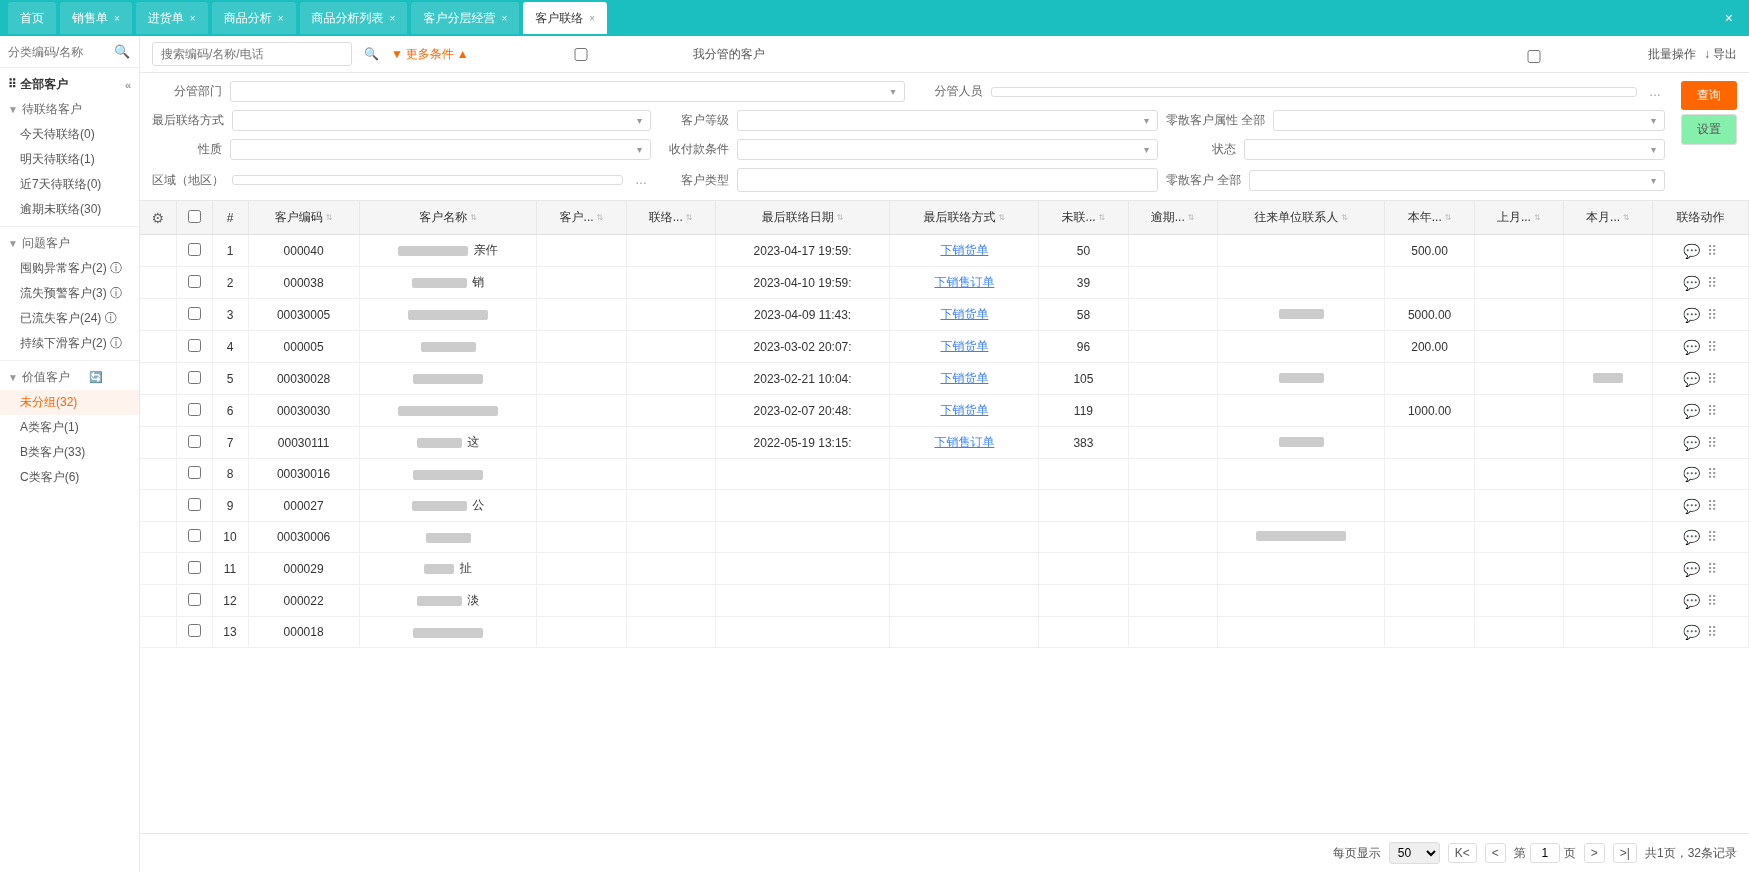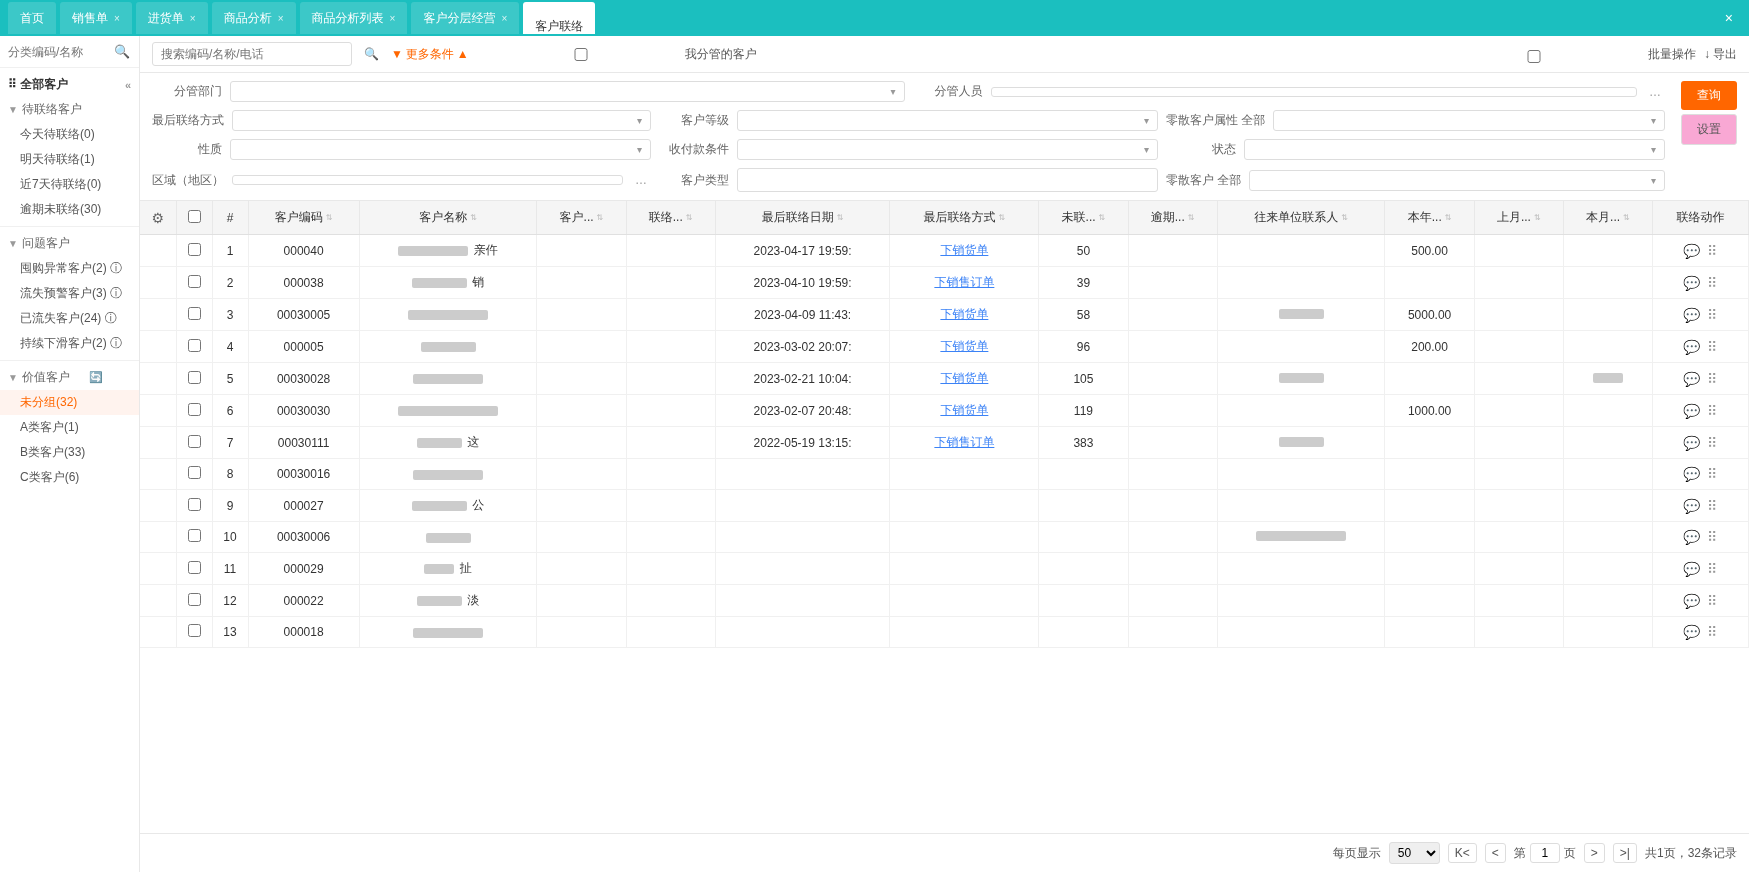--- a/index.html
+++ b/index.html
@@ -23,21 +23,20 @@
       color: #fff;
       border-radius: 3px 3px 0 0;
       cursor: pointer;
       gap: 6px;
       font-size: 12px;
       text-align: center;
     }
     .nav-tab.active {
       background: #fff;
       color: #333;
-      flex-direction: column;
     }
     .nav-tab .close-x {
       color: rgba(255,255,255,0.8);
       font-size: 10px;
       cursor: pointer;
     }
     .nav-tab.active .close-x { color: #999; }
     .nav-close-btn {
       margin-left: auto;
       color: #fff;
@@ -148,21 +147,21 @@
     .filter-more {
       color: #ff6600;
       display: flex;
       align-items: center;
       gap: 3px;
       cursor: pointer;
     }
     .filter-checkbox {
       display: flex;
       align-items: center;
-      gap: 4px;
+      gap: 12px;
       color: #555;
       cursor: pointer;
     }
     .filter-actions {
       margin-left: auto;
       display: flex;
       align-items: center;
       gap: 8px;
     }
     .btn-batch {
@@ -236,21 +235,21 @@
     .btn-query {
       background: #ff6600;
       color: #fff;
       border: none;
       border-radius: 3px;
       padding: 6px 16px;
       cursor: pointer;
       font-size: 12px;
     }
     .btn-reset {
-      background: #f9a8d4;
+      background: #86efac;
       color: #555;
       border: 1px solid #ddd;
       border-radius: 3px;
       padding: 6px 0;
       cursor: pointer;
       font-size: 12px;
     }
     .filter-actions-col {
       display: flex;
       flex-direction: column;

